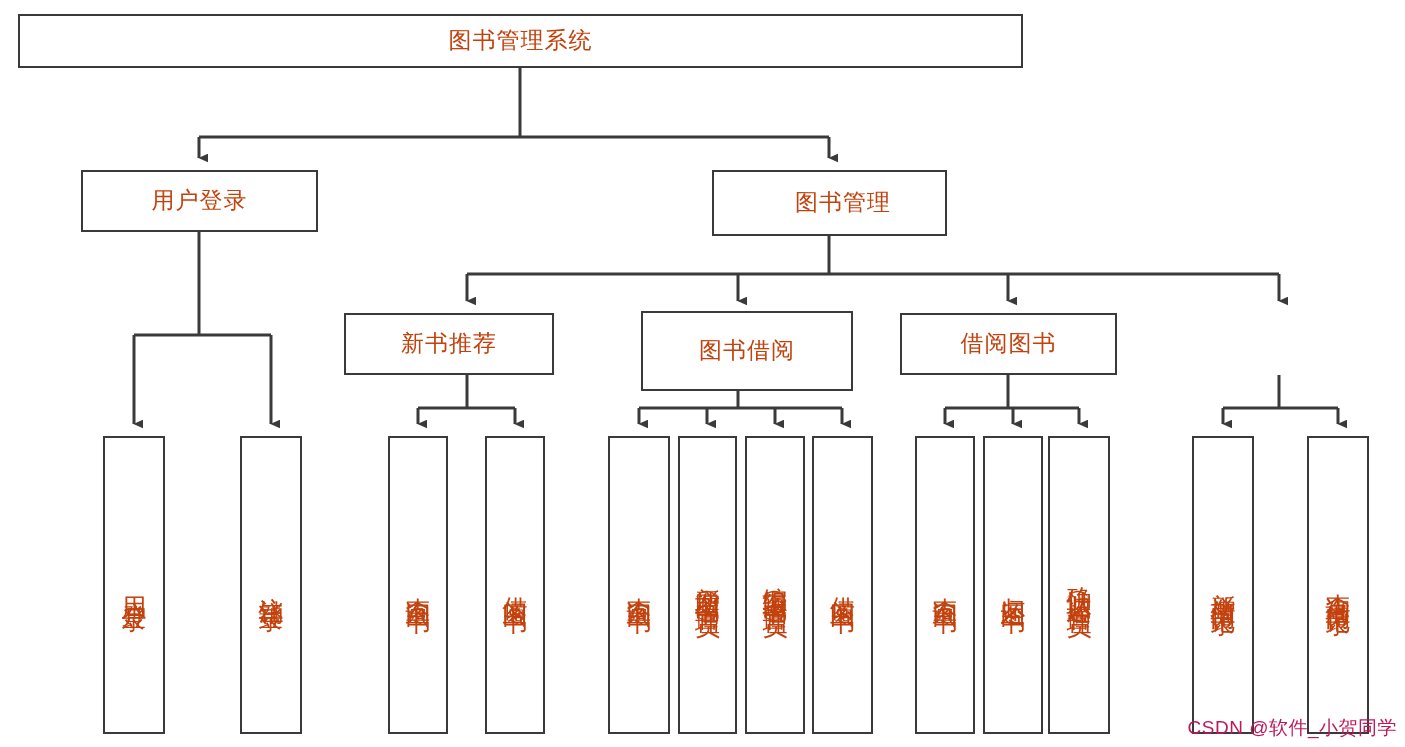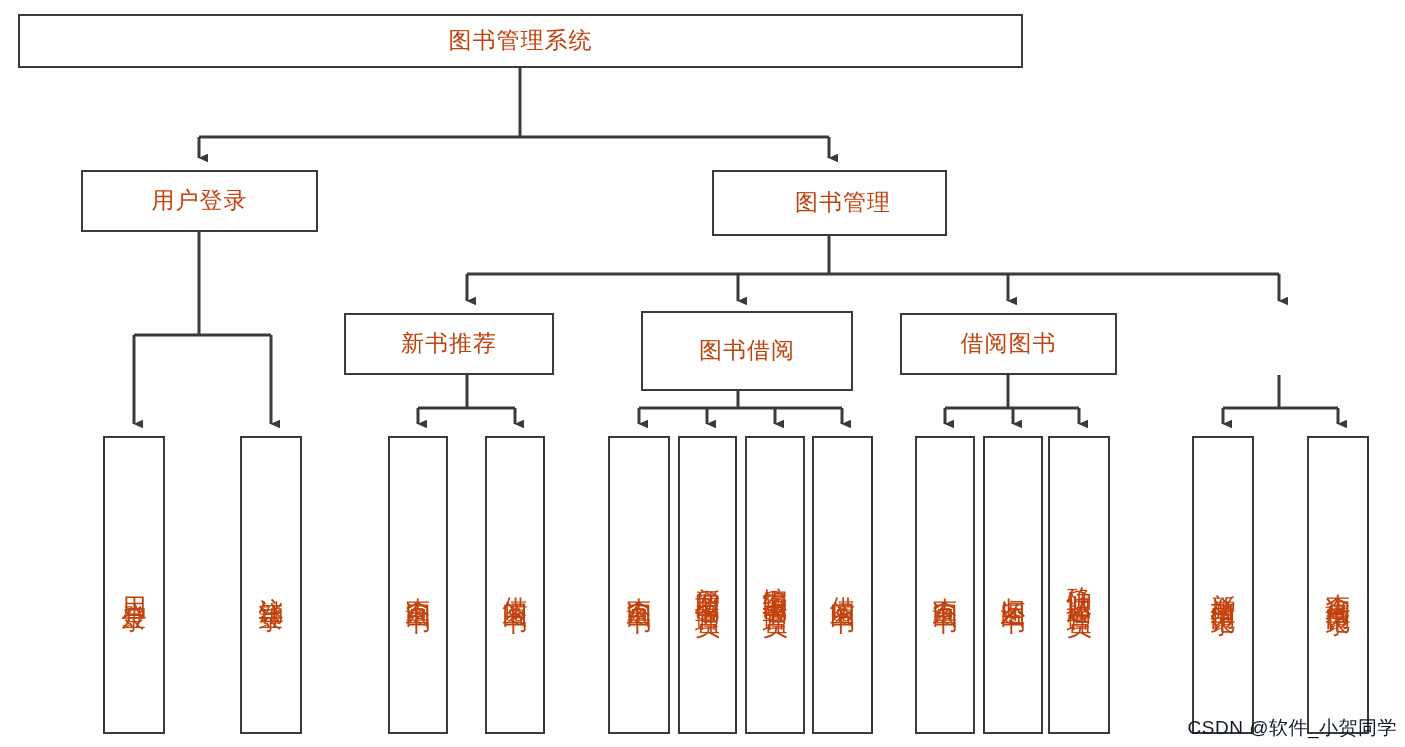--- a/index.html
+++ b/index.html
@@ -57,21 +57,21 @@
     font-size: 25px;
     letter-spacing: 4px;
     line-height: 1;
     white-space: nowrap;
   }
   #watermark {
     position: absolute;
     right: 8px;
     bottom: 6px;
     font-size: 19px;
-    color: #0f172a;
+    color: #be185d;
     letter-spacing: 0.5px;
     white-space: nowrap;
     user-select: none;
     margin-top: 37px;
   }
 </style>
 </head>
 <body>
 
 <div id="diagram-root">

